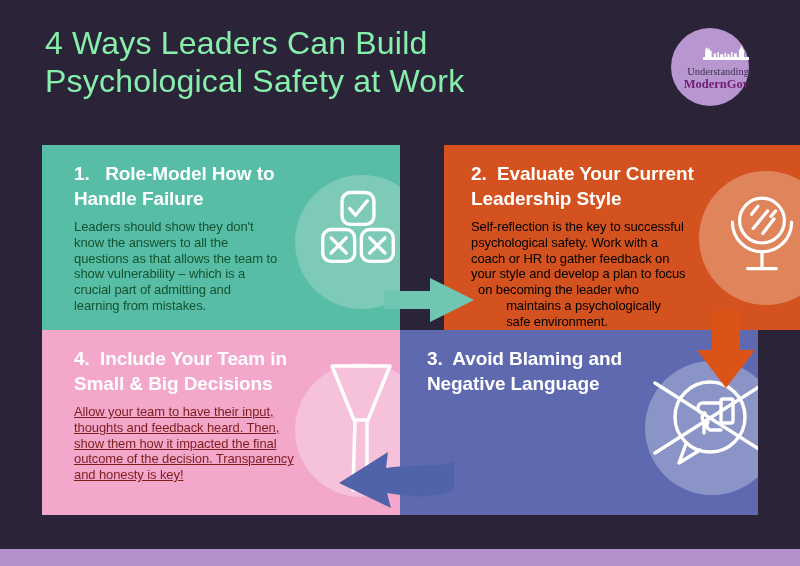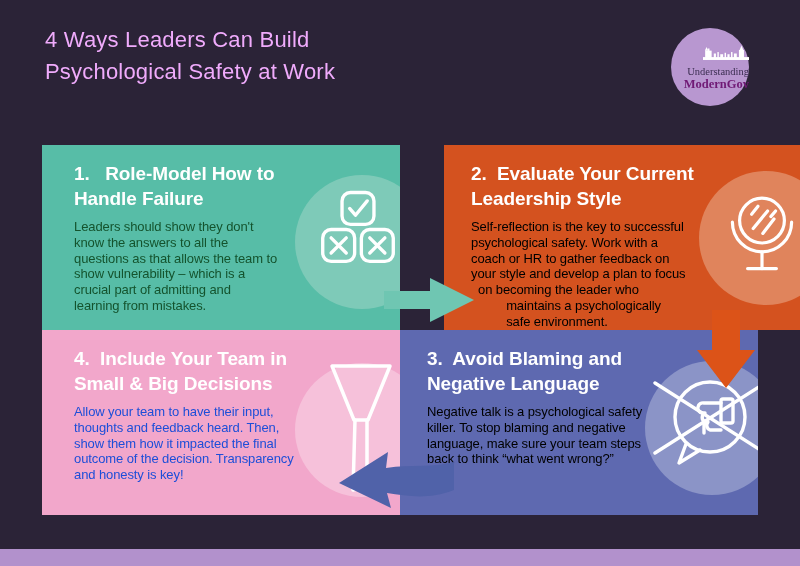--- a/index.html
+++ b/index.html
@@ -1,19 +1,19 @@
 <!DOCTYPE html>
 <html><head>
 <meta charset="utf-8">
 <style>
   html,body{margin:0;padding:0;background:#2b2337;}
   .canvas{position:relative;width:800px;height:566px;background:#2b2337;overflow:hidden;
           font-family:"Liberation Sans",sans-serif;}
-  .title{position:absolute;left:45px;top:24px;font-size:22px;line-height:32px;
-         color:#f0abfc;font-weight:500;white-space:pre-line;letter-spacing:.2px;}
+  .title{position:absolute;left:45px;top:24px;font-size:32px;line-height:38px;
+         color:#86efac;font-weight:500;white-space:pre-line;letter-spacing:.2px;}
   
   .logo{position:absolute;left:671px;top:28px;width:78px;height:78px;border-radius:50%;
         background:#b897d0;display:flex;flex-direction:column;align-items:flex-end;
         justify-content:center;text-align:center;}
   .logo svg{width:46px;height:21px;margin-bottom:2px;}
   .logo-l1{font-family:"Liberation Serif",serif;font-size:10.5px;color:#3a2d50;line-height:12px;}
   .logo-l2{font-family:"Liberation Serif",serif;font-size:12.5px;font-weight:700;color:#701a75;line-height:13px;}
   
   .grid{position:absolute;left:42px;top:145px;width:716px;height:370px;}
   .q{position:absolute;width:358px;height:185px;overflow:hidden;}
@@ -28,21 +28,21 @@
   .q4 .halo{left:253px;top:33px;background:#f6c1da;}
   .q .icon-svg{position:absolute;z-index:2;}
   .q-heading{position:absolute;top:16px;z-index:3;color:#fff;font-weight:700;
              font-size:19px;line-height:25px;white-space:pre-wrap;letter-spacing:-.1px;}
   .q-body{position:absolute;top:74px;z-index:3;font-size:13px;line-height:15.8px;
           white-space:pre-wrap;letter-spacing:-.1px;}
   .q1 .q-heading,.q4 .q-heading,.q1 .q-body,.q4 .q-body{left:32px;}
   .q2 .q-heading,.q3 .q-heading,.q2 .q-body,.q3 .q-body{left:27px;}
   .q1 .q-body{color:#14532d;}
   .q2 .q-body,.q3 .q-body{color:#000000;}
-  .q4 .q-body{color:#1d4ed8;}
+  .q4 .q-body{color:#7f1d1d;text-decoration:underline;}
   
   .arrow{position:absolute;z-index:5;}
   .arrow-teal{left:384px;top:274px;}
   .arrow-orange{left:696px;top:310px;}
   .arrow-blue{left:336px;top:438px;}
   
   .footer-bar{position:absolute;left:0;top:549px;width:800px;height:17px;background:#b291cc;}
   svg{display:block;}
 </style>
 </head>
@@ -151,24 +151,20 @@
           <path d="M41,89 L34,108 L55,95"></path>
           <rect x="76" y="44" width="12" height="24" rx="2"></rect>
           <path d="M76,48 h-17 a5,5 0 0 0 -2,10 h3 a5,5 0 0 0 0,9 h3 a5,5 0 0 0 2,8 h11"></path>
           <line x1="59" y1="66" x2="59" y2="78"></line>
           <line x1="10" y1="28" x2="120" y2="98"></line>
           <line x1="120" y1="28" x2="10" y2="98"></line>
         </g>
       </svg>
       <div class="q-heading">3.  Avoid Blaming and
 Negative Language</div>
-      <div class="q-body">Negative talk is a psychological safety
-killer. To stop blaming and negative
-language, make sure your team steps
-back to think “what went wrong?”</div>
     </section>
 
   </div>
 
   <svg class="arrow arrow-teal" width="92" height="52" viewBox="0 0 92 52">
     <polygon fill="#6fc6b2" points="0,17 46,17 46,4 90,26 46,48 46,35 0,35"></polygon>
   </svg>
 
   <svg class="arrow arrow-orange" width="60" height="80" viewBox="0 0 60 80">
     <polygon fill="#dc5318" points="16,0 44,0 44,40 59,40 30,78 1,40 16,40"></polygon>

